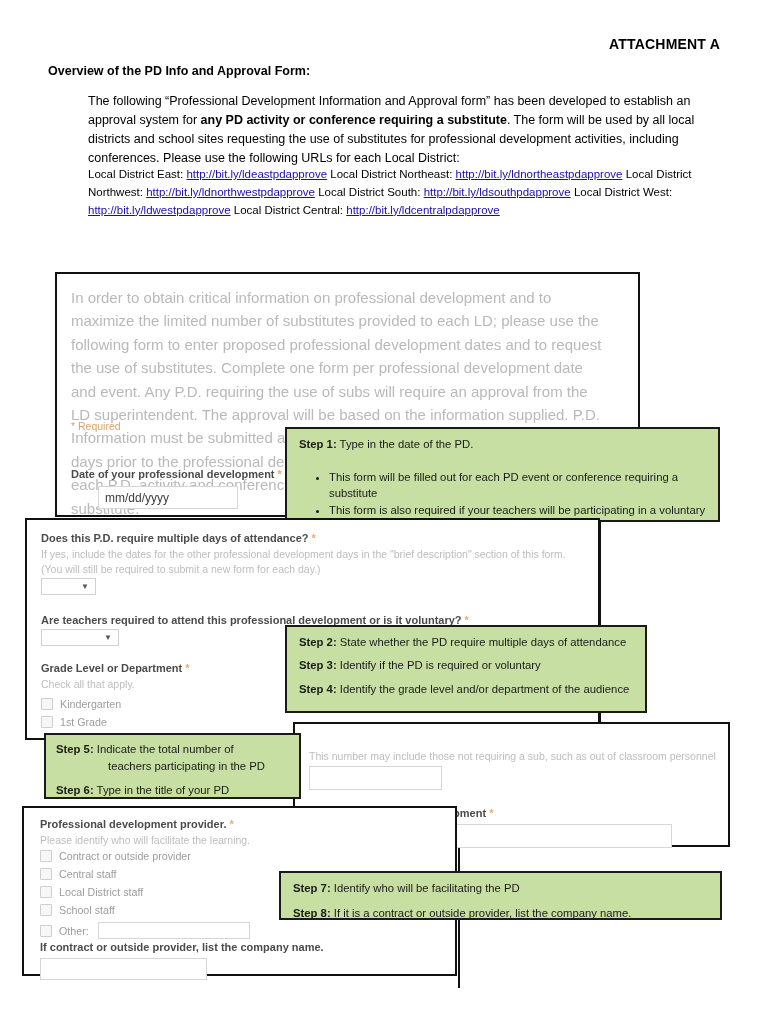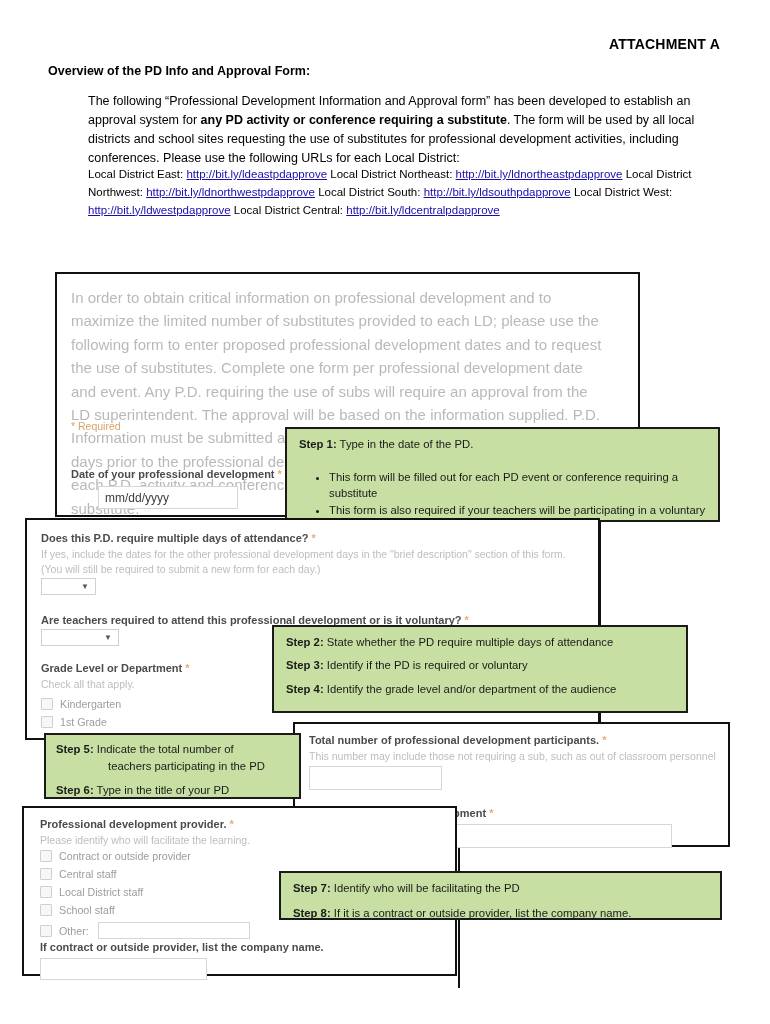--- a/index.html
+++ b/index.html
@@ -179,37 +179,33 @@
         <span class="cb"></span>
         <span>Kindergarten</span>
       </div>
       <div class="cb-row">
         <span class="cb"></span>
         <span>1st Grade</span>
       </div>
     </div>
   </div>
 
-  <div class="callout" style="left:272px;top:625px;width:416px;height:88px;padding:8px 10px 8px 12px;">
+  <div class="callout" style="left:285px;top:625px;width:362px;height:88px;padding:8px 10px 8px 12px;">
     <p>
       <span class="step">Step 2:</span><span> State whether the PD require multiple days of attendance</span>
     </p>
     <p>
       <span class="step">Step 3:</span><span> Identify if the PD is required or voluntary</span>
     </p>
     <p style="margin-bottom:0;">
       <span class="step">Step 4:</span><span> Identify the grade level and/or department of the audience</span>
     </p>
   </div>
 
   <div class="frame" style="left:293px;top:722px;width:437px;height:125px;">
-    <div class="q-label" style="position:absolute;left:14px;top:10px;white-space:nowrap;">
-      <span>Total number of professional development participants.</span>
-      <span class="star">*</span>
-    </div>
     <div class="q-help" style="position:absolute;left:14px;top:25px;width:412px;">This number may include those not requiring a sub, such as out of classroom personnel</div>
     <div class="txtbox" style="position:absolute;left:14px;top:42px;width:133px;height:24px;"></div>
 
     <div class="q-label" style="position:absolute;left:14px;top:83px;white-space:nowrap;">
       <span>Title of Professional Development</span>
       <span class="star">*</span>
     </div>
     <div class="txtbox" style="position:absolute;left:14px;top:100px;width:363px;height:24px;"></div>
   </div>
 

